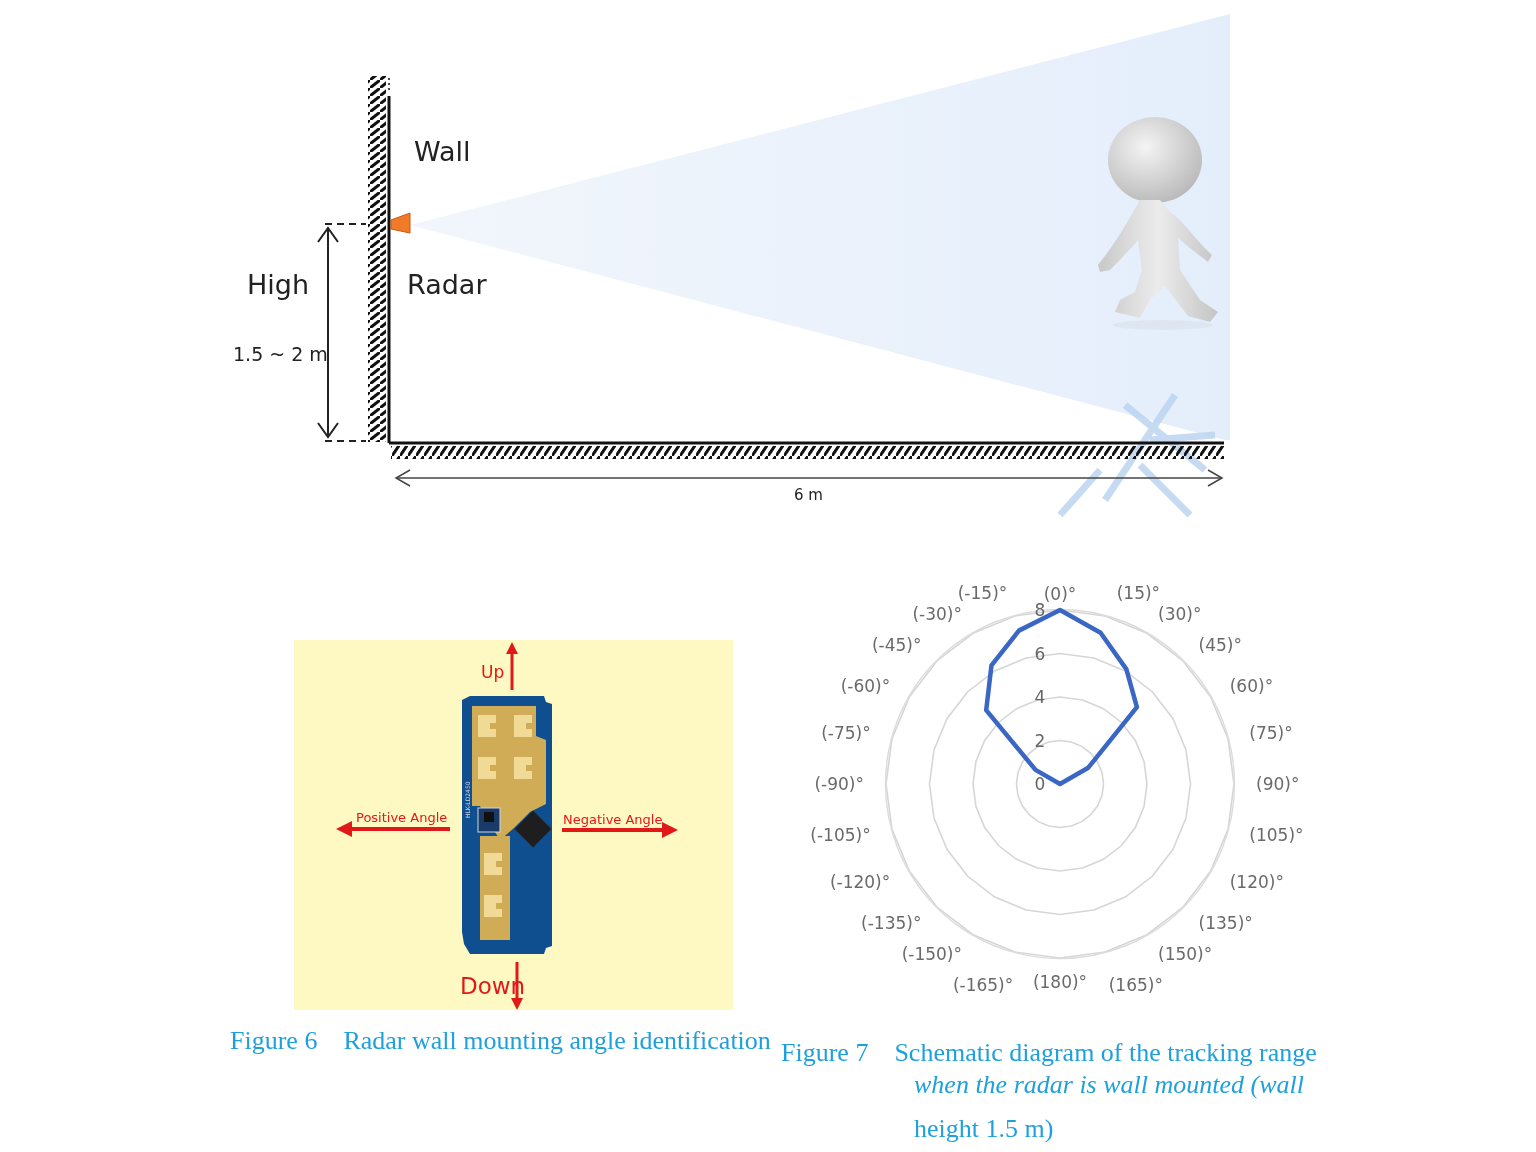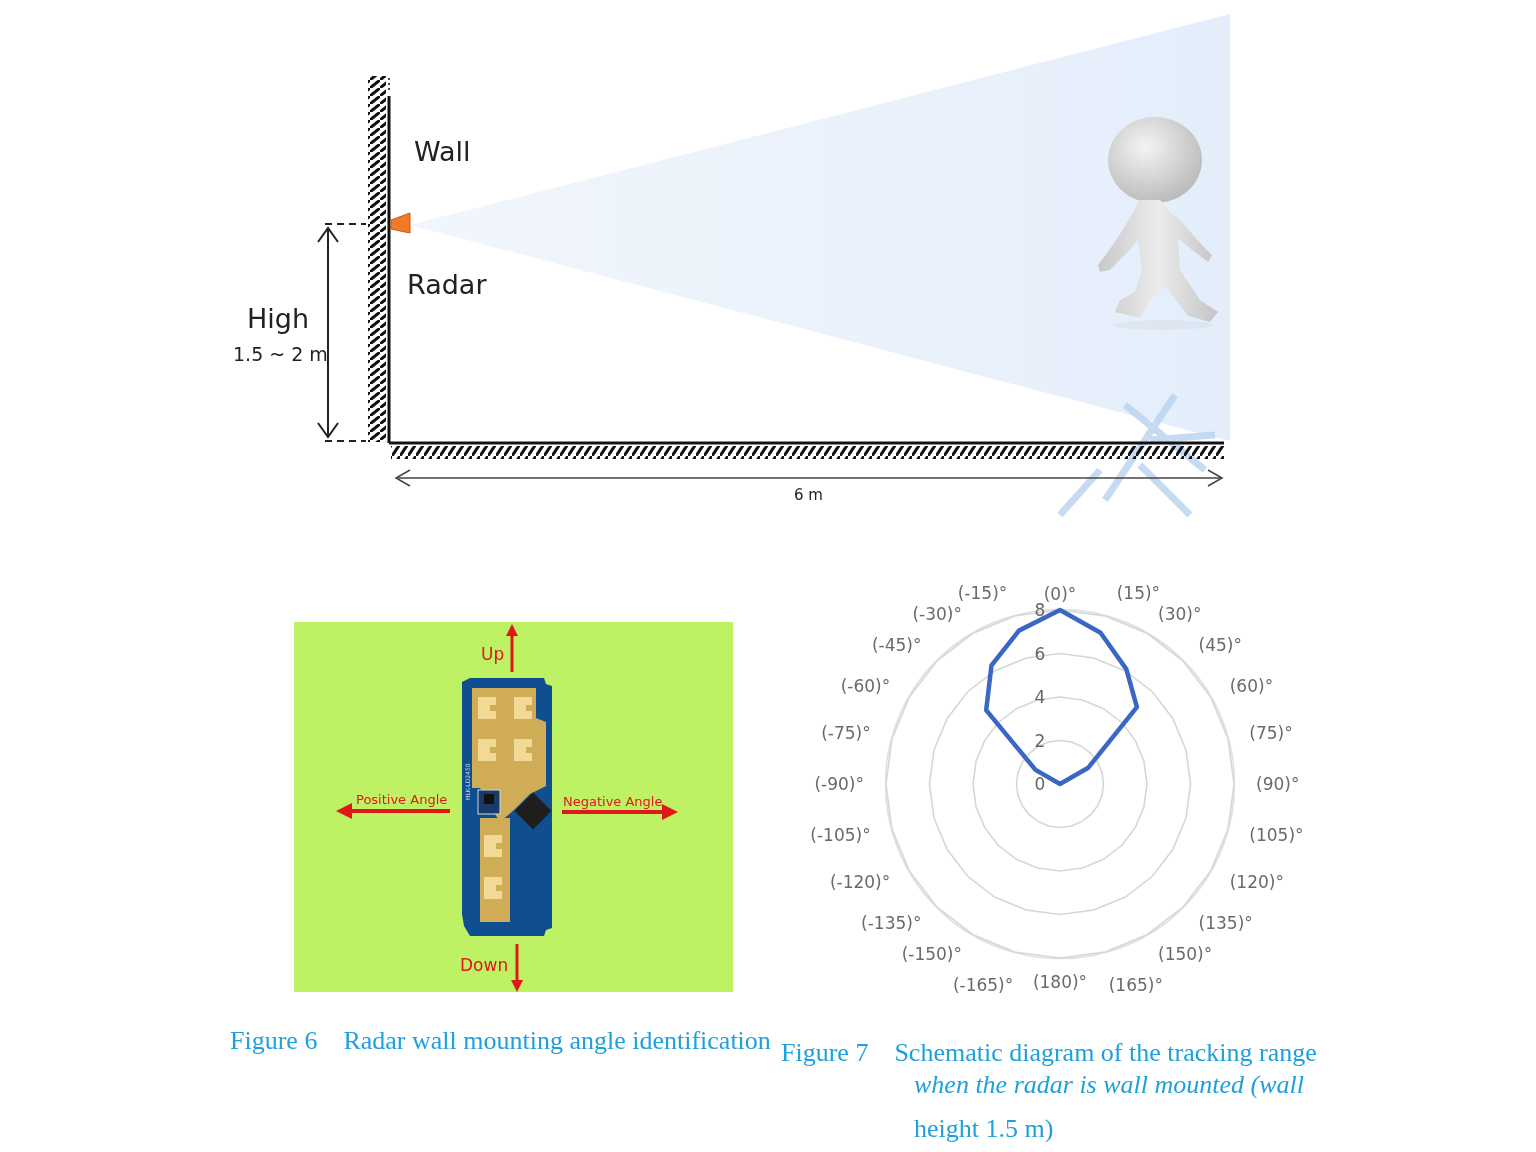--- a/index.html
+++ b/index.html
@@ -69,27 +69,27 @@
 
     <g>
       <ellipse cx="1163" cy="325" rx="50" ry="5" fill="#d8e0ea" opacity="0.6"></ellipse>
       <ellipse cx="1155" cy="160" rx="47" ry="43" fill="url(#headGrad)"></ellipse>
       <path d="M1140,200 L1160,200 L1170,212 C1185,222 1195,240 1212,255 L1208,262 C1192,250 1182,242 1178,238 L1180,270 L1200,300 L1218,312 L1210,322 L1188,316 L1165,286 L1150,300 L1140,318 L1115,312 L1120,300 L1135,292 L1142,270 L1138,240 C1130,250 1118,262 1110,270 L1100,272 L1098,265 C1110,250 1122,232 1132,214 Z" fill="url(#bodyGrad)"></path>
     </g>
   </svg>
 
   <span class="abs label-sans" style="left:414px;top:136px;font-size:27px;">Wall</span>
   <span class="abs label-sans" style="left:407px;top:269px;font-size:27px;">Radar</span>
-  <span class="abs label-sans" style="left:247px;top:269px;font-size:27px;margin-top:34px;">High</span>
+  <span class="abs label-sans" style="left:247px;top:269px;font-size:27px;">High</span>
   <span class="abs label-sans" style="left:233px;top:343px;font-size:19px;">1.5 ~ 2 m</span>
   <span class="abs label-sans" style="left:794px;top:486px;font-size:15px;">6 m</span>
 
 </div>
 
-<div class="abs" style="left:294px;top:622px;width:439px;height:370px;background:#bef264;">
+<div class="abs" style="left:294px;top:640px;width:439px;height:370px;background:#fef9c3;">
   <svg class="abs" style="left:0;top:0" width="439" height="370">
 
     <path d="M176,56 L250,56 L252,62 L258,64 L258,306 L252,308 L250,314 L176,314 L170,304 L168,292 L168,60 Z" fill="#0f4f8f"></path>
 
     <path d="M178,66 L242,66 L242,96 L252,100 L252,164 L236,172 L228,180 L220,188 L206,200 L196,184 L186,166 L178,166 Z" fill="#cfac55"></path>
     <path d="M184,190 L214,190 L214,200 L198,205 L190,205 L188,300 L214,300 L216,190 Z" fill="#0f4f8f" opacity="0"></path>
     <path d="M186,196 L216,196 L216,300 L186,300 Z" fill="#cfac55"></path>
 
     <g fill="#f0da96">
       <rect x="184" y="75" width="18" height="22"></rect>
@@ -119,21 +119,21 @@
       <polygon points="212,14 218,2 224,14" stroke="none"></polygon>
       <line x1="223" y1="322" x2="223" y2="362" stroke-width="3"></line>
       <polygon points="217,358 223,370 229,358" stroke="none"></polygon>
       <line x1="156" y1="189" x2="56" y2="189" stroke-width="4"></line>
       <polygon points="58,181 42,189 58,197" stroke="none"></polygon>
       <line x1="268" y1="190" x2="370" y2="190" stroke-width="4"></line>
       <polygon points="368,182 384,190 368,198" stroke="none"></polygon>
     </g>
   </svg>
   <span class="abs" style="left:187px;top:22px;font-size:17px;color:#e01818;">Up</span>
-  <span class="abs" style="left:166px;top:333px;font-size:17px;color:#e01818;">Down</span>
+  <span class="abs" style="left:166px;top:333px;font-size:23px;color:#e01818;">Down</span>
   <span class="abs" style="left:62px;top:170px;font-size:13px;color:#e01818;">Positive Angle</span>
   <span class="abs" style="left:269px;top:172px;font-size:13px;color:#e01818;">Negative Angle</span>
 </div>
 
 <div class="abs caption" style="left:230px;top:1026px;">
   <span>Figure 6</span><span style="display:inline-block;width:26px"></span><span>Radar wall mounting angle identification</span>
 </div>
 
 <div class="abs" style="left:800px;top:570px;width:520px;height:430px;">
   <svg id="polar" width="520" height="430">

